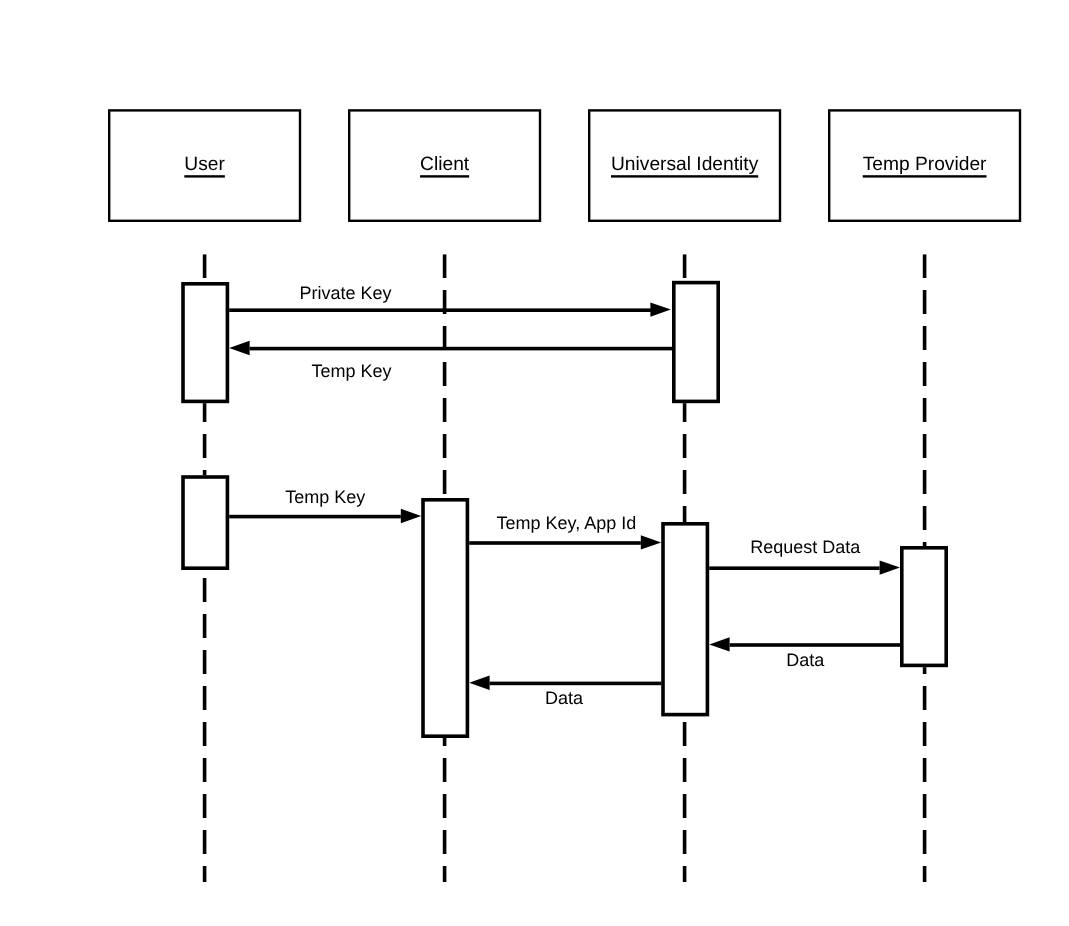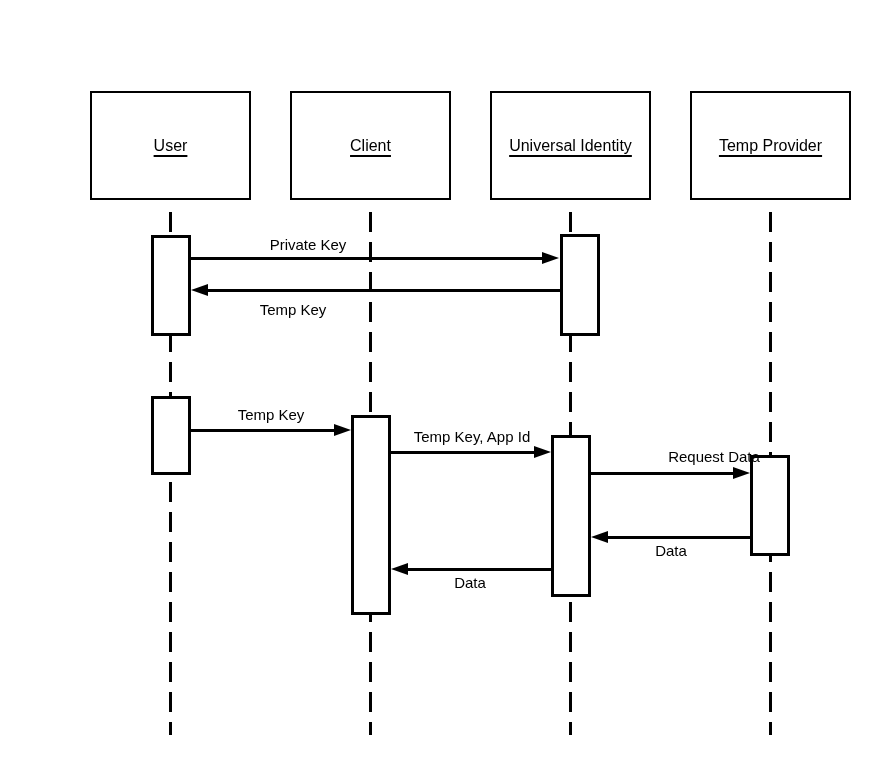--- a/index.html
+++ b/index.html
@@ -12,21 +12,21 @@
     width: 891px;
     height: 772px;
     background: #ffffff;
     font-family: "Liberation Sans", sans-serif;
     color: #000000;
     overflow: hidden;
   }
   .actor-box {
     position: absolute;
     width: 161px;
-    height: 109px;
+    height: 94px;
     box-sizing: border-box;
     border: 2.5px solid #000000;
     background: #ffffff;
     display: flex;
     align-items: center;
     justify-content: center;
     top: 91px;
   }
   .actor-label {
     font-size: 16px;
@@ -95,21 +95,21 @@
   </div>
 
   <div class="activation" style="left:151px; top:235px; height:101px;"></div>
   <div class="activation" style="left:560px; top:234px; height:102px;"></div>
   <div class="activation" style="left:151px; top:396px; height:79px;"></div>
   <div class="activation" style="left:351px; top:415px; height:200px;"></div>
   <div class="activation" style="left:551px; top:435px; height:162px;"></div>
   <div class="activation" style="left:750px; top:455px; height:101px;"></div>
 
   <div>
-    <div class="msg-label" style="left:288px; top:236px;margin-left:20px;">Private Key</div>
+    <div class="msg-label" style="left:288px; top:236px;">Private Key</div>
     <div class="msg-line" style="left:191px; top:256.5px; width:352px;"></div>
     <div class="arrowhead right" style="left:542px; top:252px;"></div>
   </div>
 
   <div>
     <div class="msg-label" style="left:293px; top:301px;">Temp Key</div>
     <div class="msg-line" style="left:208px; top:288.5px; width:352px;"></div>
     <div class="arrowhead left" style="left:191px; top:284px;"></div>
   </div>
 
@@ -119,21 +119,21 @@
     <div class="arrowhead right" style="left:334px; top:424px;"></div>
   </div>
 
   <div>
     <div class="msg-label" style="left:472px; top:428px;">Temp Key, App Id</div>
     <div class="msg-line" style="left:391px; top:450.5px; width:143px;"></div>
     <div class="arrowhead right" style="left:534px; top:446px;"></div>
   </div>
 
   <div>
-    <div class="msg-label" style="left:671px; top:448px;margin-left:43px;">Request Data</div>
+    <div class="msg-label" style="left:671px; top:448px;">Request Data</div>
     <div class="msg-line" style="left:591px; top:471.5px; width:142px;"></div>
     <div class="arrowhead right" style="left:733px; top:467px;"></div>
   </div>
 
   <div>
     <div class="msg-label" style="left:671px; top:542px;">Data</div>
     <div class="msg-line" style="left:608px; top:535.5px; width:142px;"></div>
     <div class="arrowhead left" style="left:591px; top:531px;"></div>
   </div>
 

